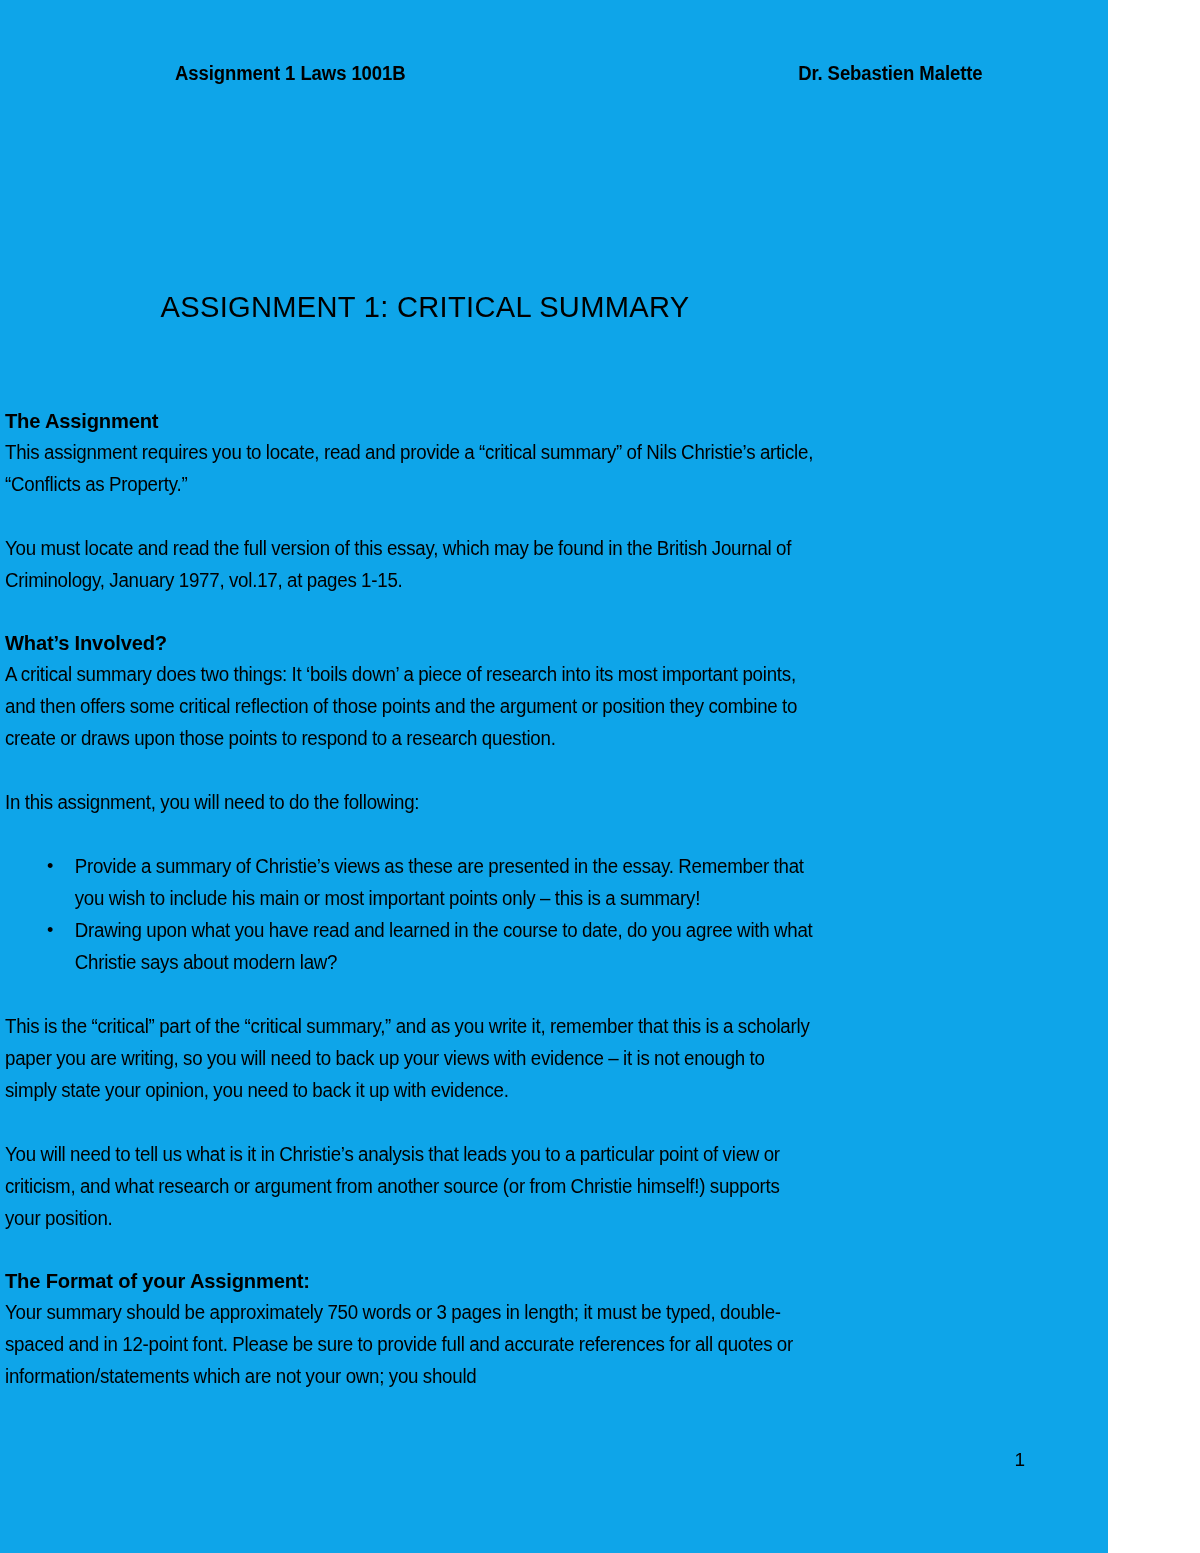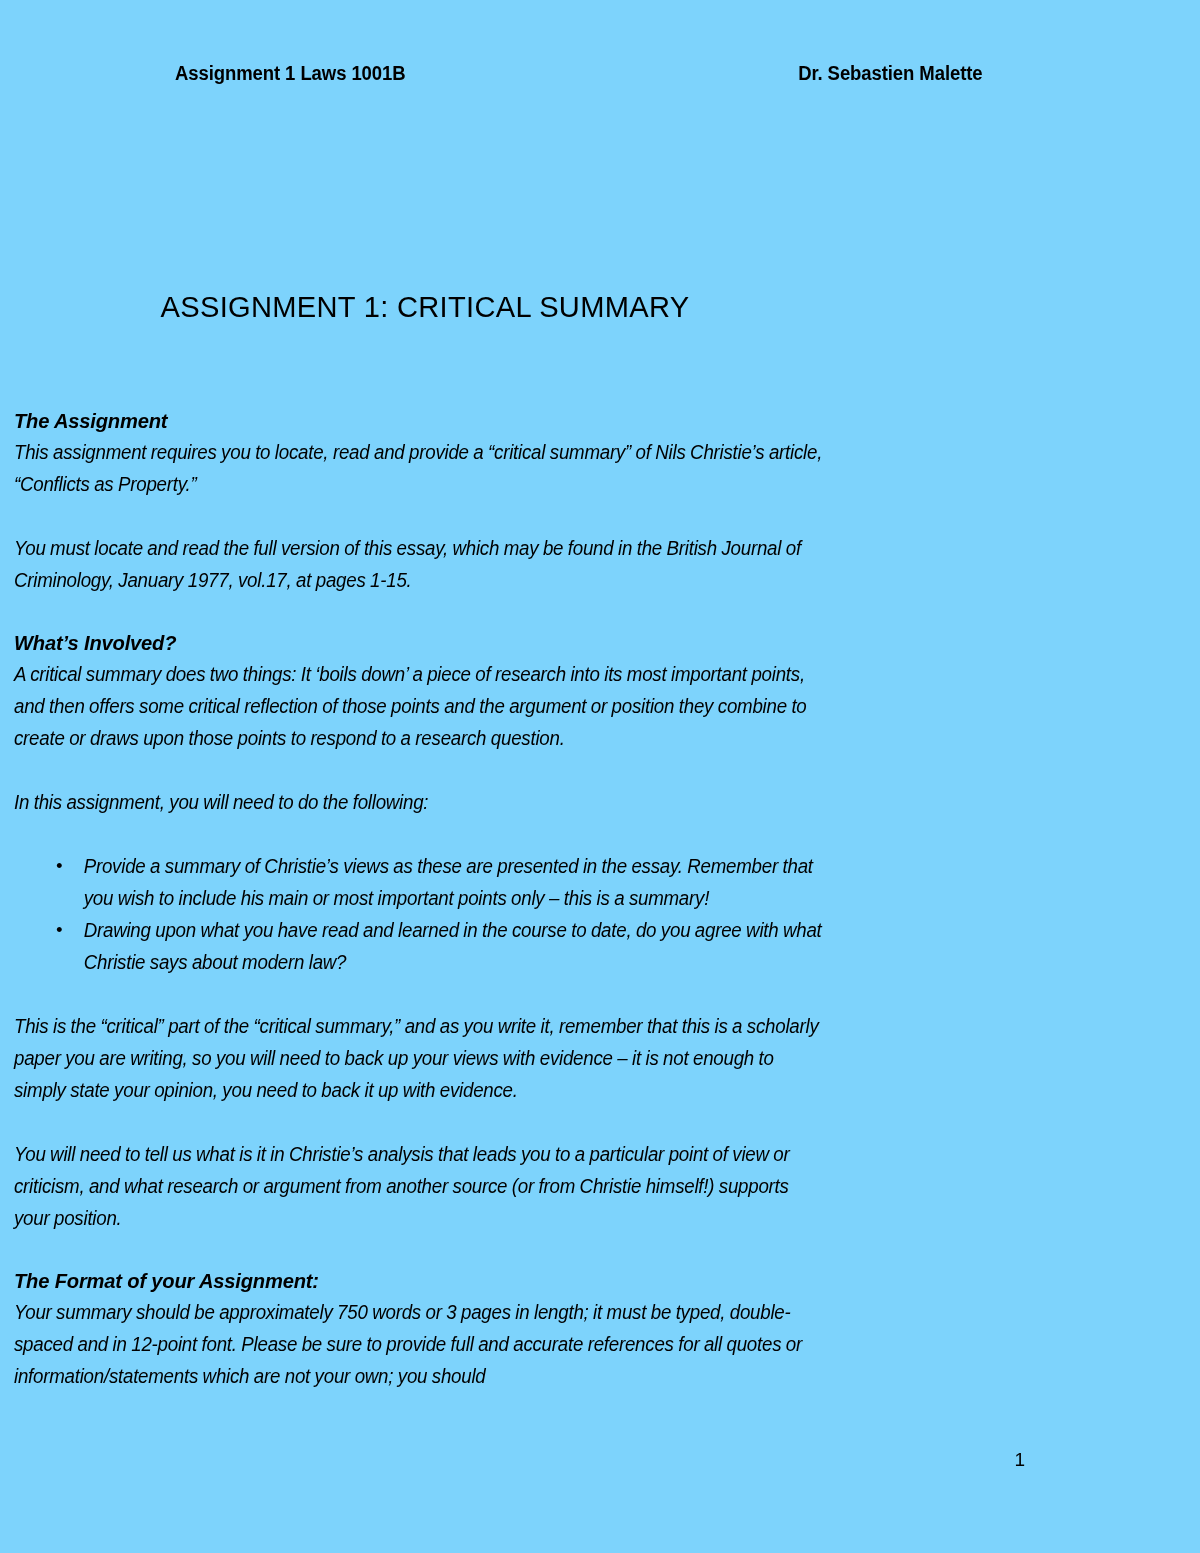--- a/index.html
+++ b/index.html
@@ -7,23 +7,23 @@
     padding: 0;
     background: #ffffff;
   }
   body {
     font-family: "Liberation Sans", sans-serif;
     color: #000000;
     -webkit-font-smoothing: antialiased;
   }
   .page {
     position: relative;
-    width: 1200px;
+    width: 1108px;
     height: 1553px;
-    background: #7dd3fc;
+    background: #0ea5e9;
     overflow: hidden;
     box-sizing: border-box;
   }
 
   
   .doc-header {
     position: absolute;
     left: 175px;
     top: 62px;
     width: 850px;
@@ -51,24 +51,23 @@
     font-weight: normal;
     letter-spacing: 0.3px;
     line-height: 1.15;
     transform: scaleX(0.97);
     transform-origin: center top;
   }
 
   
   .body-block {
     position: absolute;
-    left: 14px;
+    left: 5px;
     top: 406px;
     width: 852px;
-    font-style: italic;
   }
 
   h2.section-heading {
     font-size: 21px;
     font-weight: bold;
     margin: 0;
     line-height: 30px;
     letter-spacing: -0.2px;
     transform: scaleX(0.96);
     transform-origin: left center;

